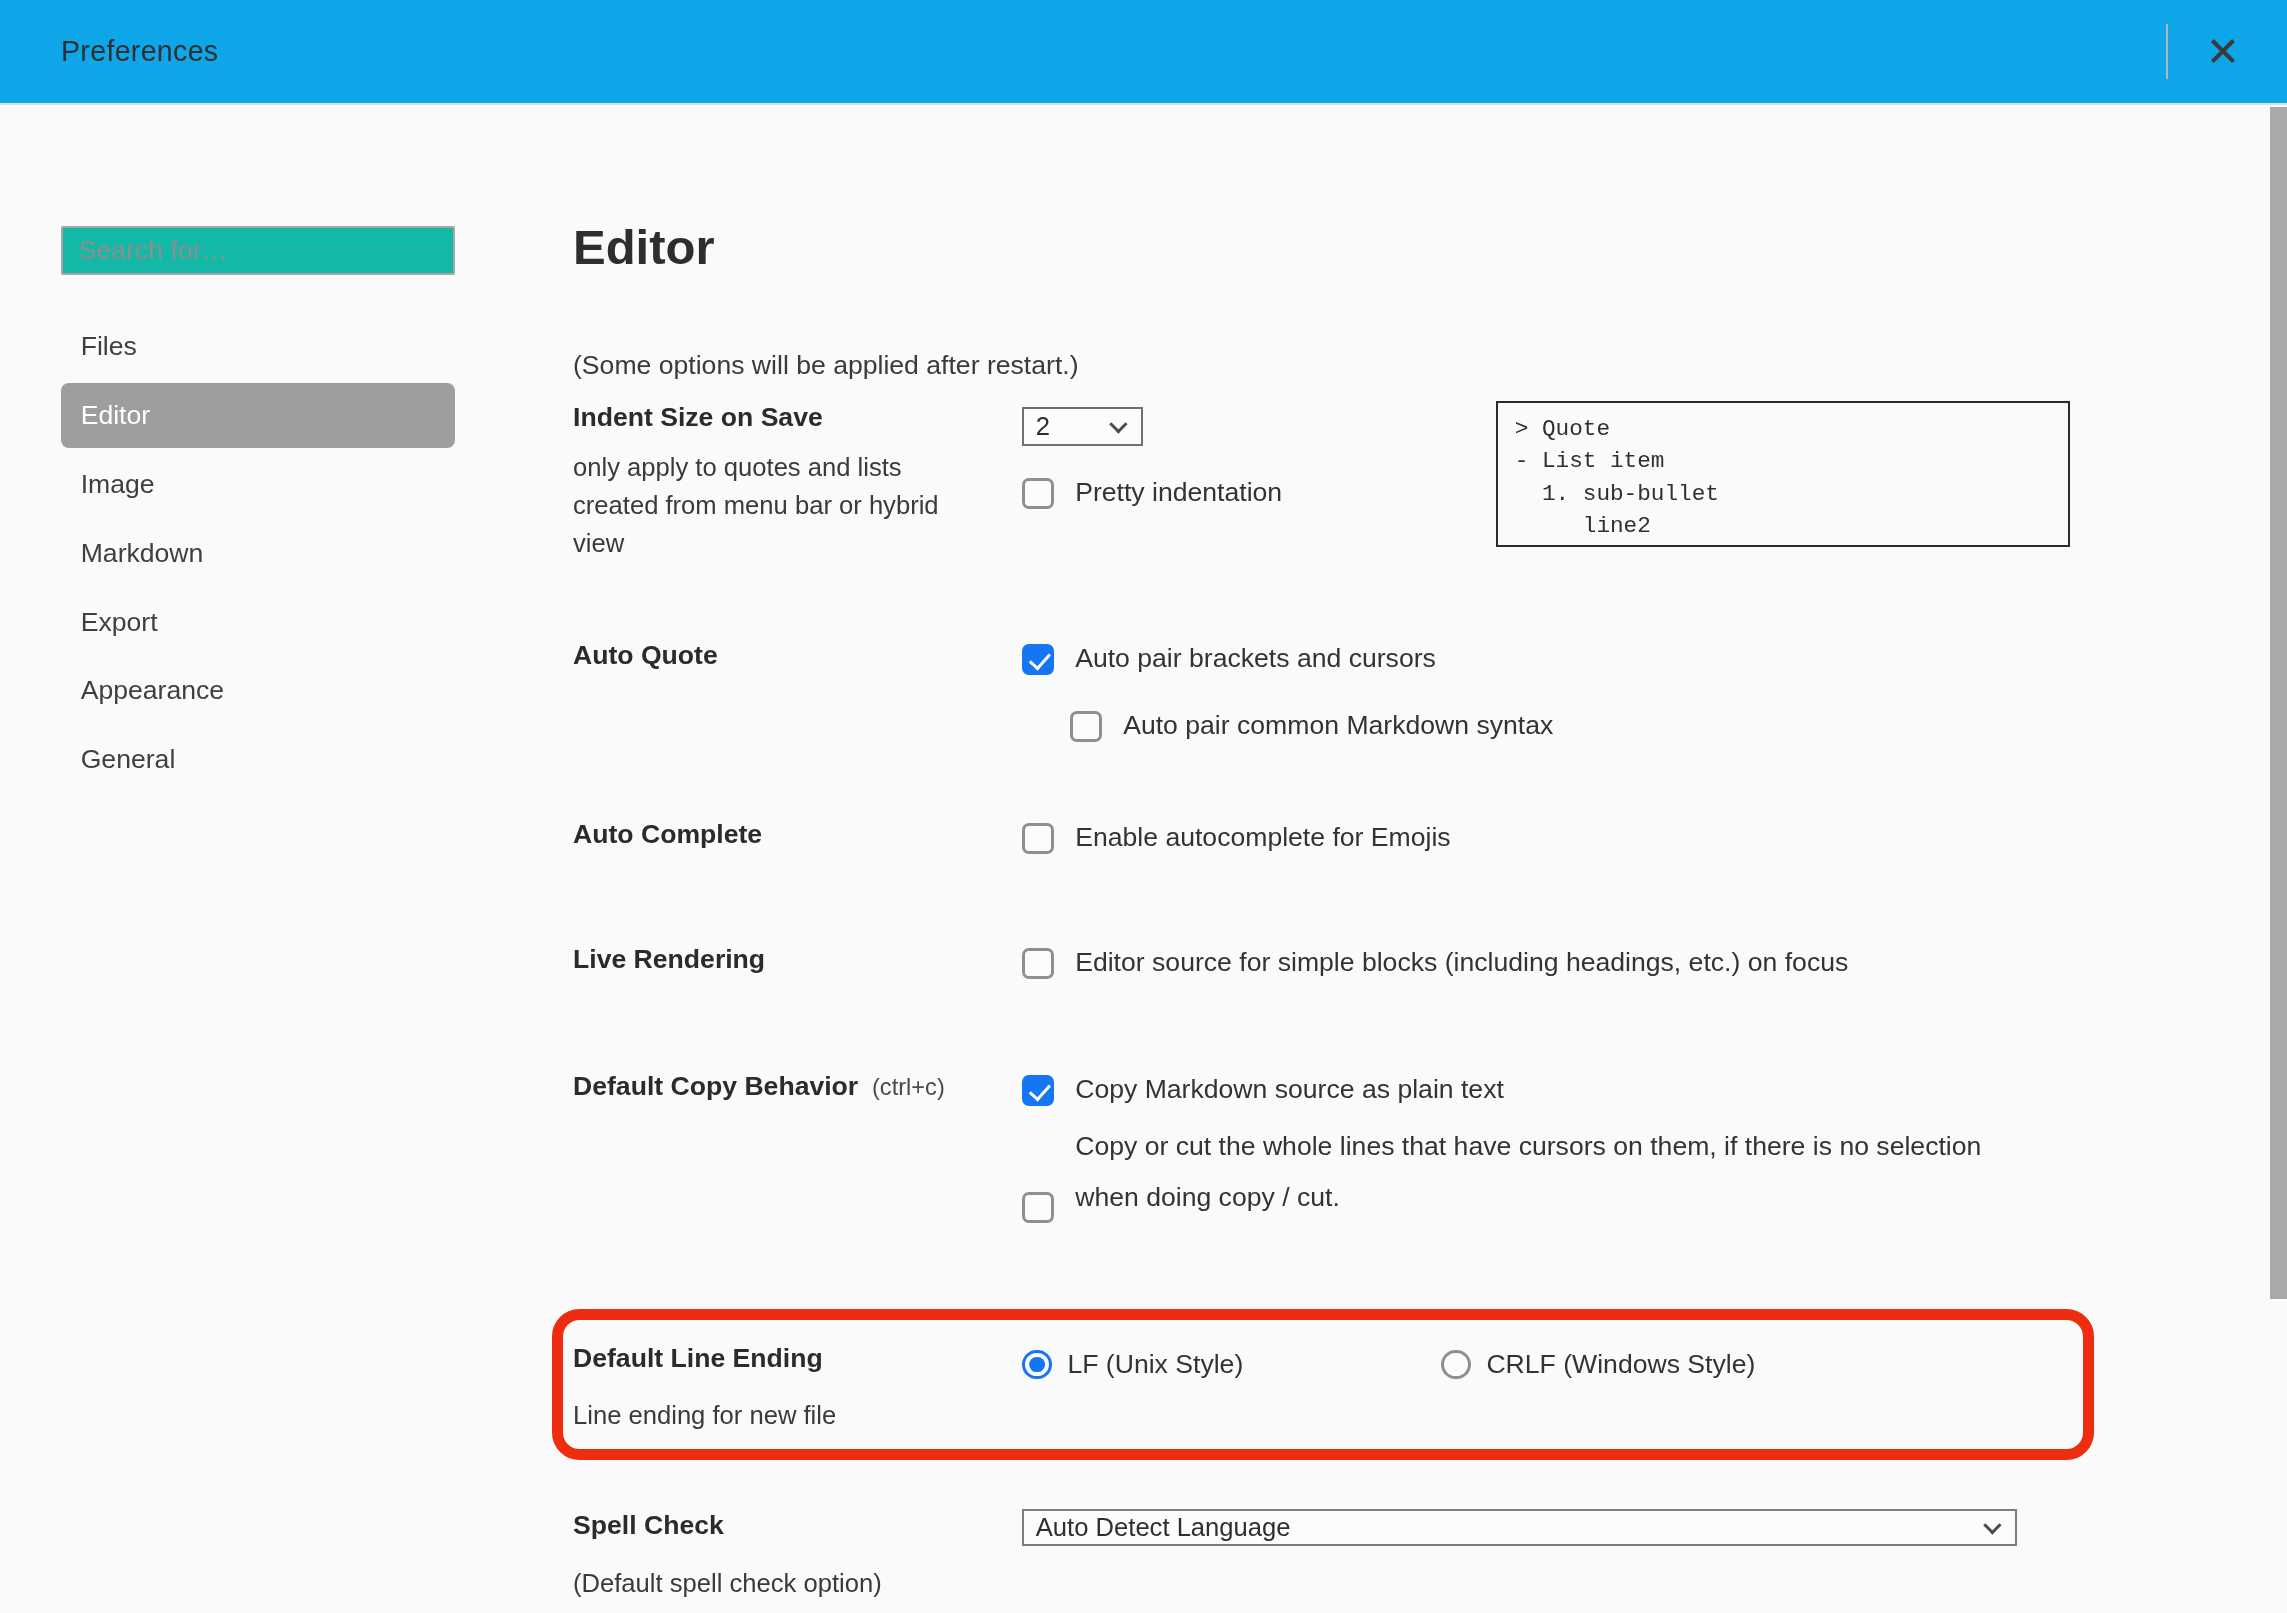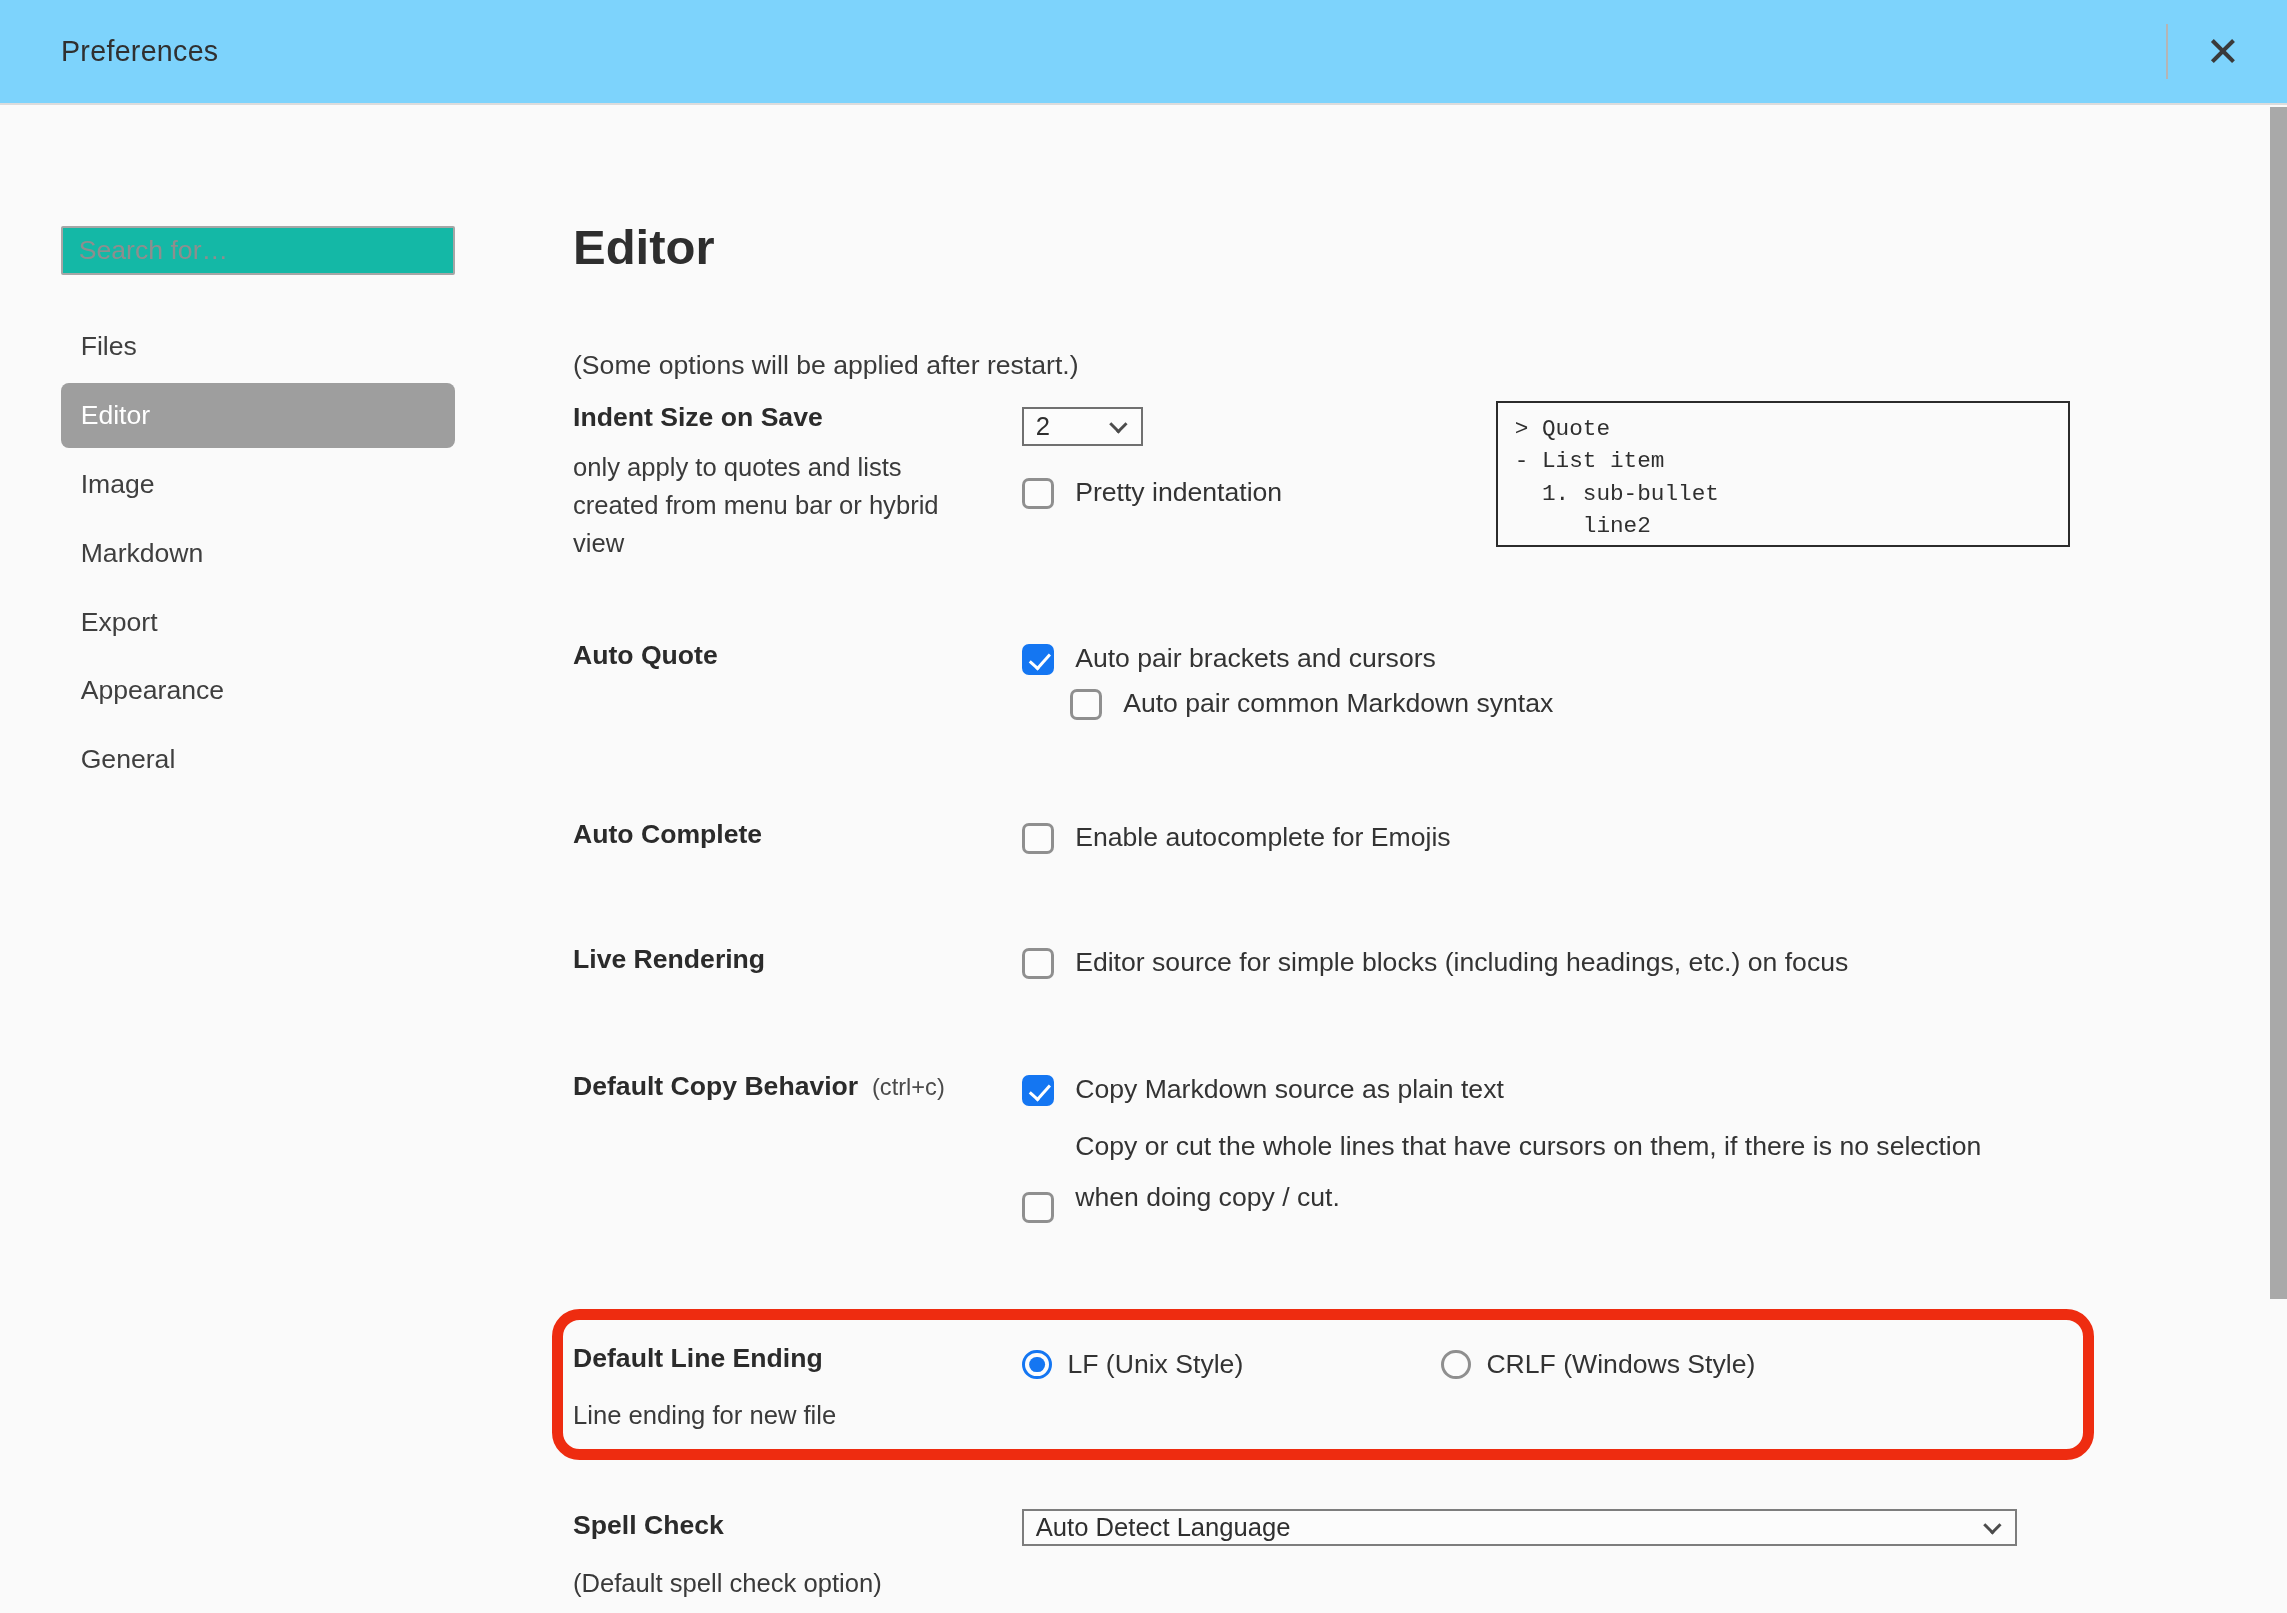--- a/index.html
+++ b/index.html
@@ -7,21 +7,21 @@
   body {
     font-family: "Liberation Sans", sans-serif;
     background: #fafafa;
     color: #333;
     position: relative;
   }
 
   
   .header {
     position: absolute; top: 0; left: 0; width: 2287px; height: 105px;
-    background: #7dd3fc; border-bottom: 2px solid #dcdcdc; z-index: 5;
+    background: #0ea5e9; border-bottom: 2px solid #dcdcdc; z-index: 5;
   }
   .header-title {
     position: absolute; left: 61px; top: 0; height: 103px;
     display: flex; align-items: center;
     font-size: 28.6px; color: #303030; letter-spacing: 0.3px;
   }
   .header-divider {
     position: absolute; right: 119px; top: 23.6px; width: 2px; height: 55px;
     background: #b5b5b5;
   }
@@ -163,21 +163,21 @@
   <div class="code-line">- List item</div>
   <div class="code-line">  1. sub-bullet</div>
   <div class="code-line">     line2</div>
 </div>
 
 <div class="row-label" style="top:640px;">Auto Quote</div>
 <div class="check-row" style="left:1022px; top:642px;">
   <span class="checkbox checked"></span>
   <span class="check-label">Auto pair brackets and cursors</span>
 </div>
-<div class="check-row" style="left:1022px; top:687px;padding-left:48px;">
+<div class="check-row" style="left:1022px; top:709px;padding-left:48px;">
   <span class="checkbox"></span>
   <span class="check-label">Auto pair common Markdown syntax</span>
 </div>
 
 <div class="row-label" style="top:819px;">Auto Complete</div>
 <div class="check-row" style="left:1022px; top:821px;">
   <span class="checkbox"></span>
   <span class="check-label">Enable autocomplete for Emojis</span>
 </div>
 

